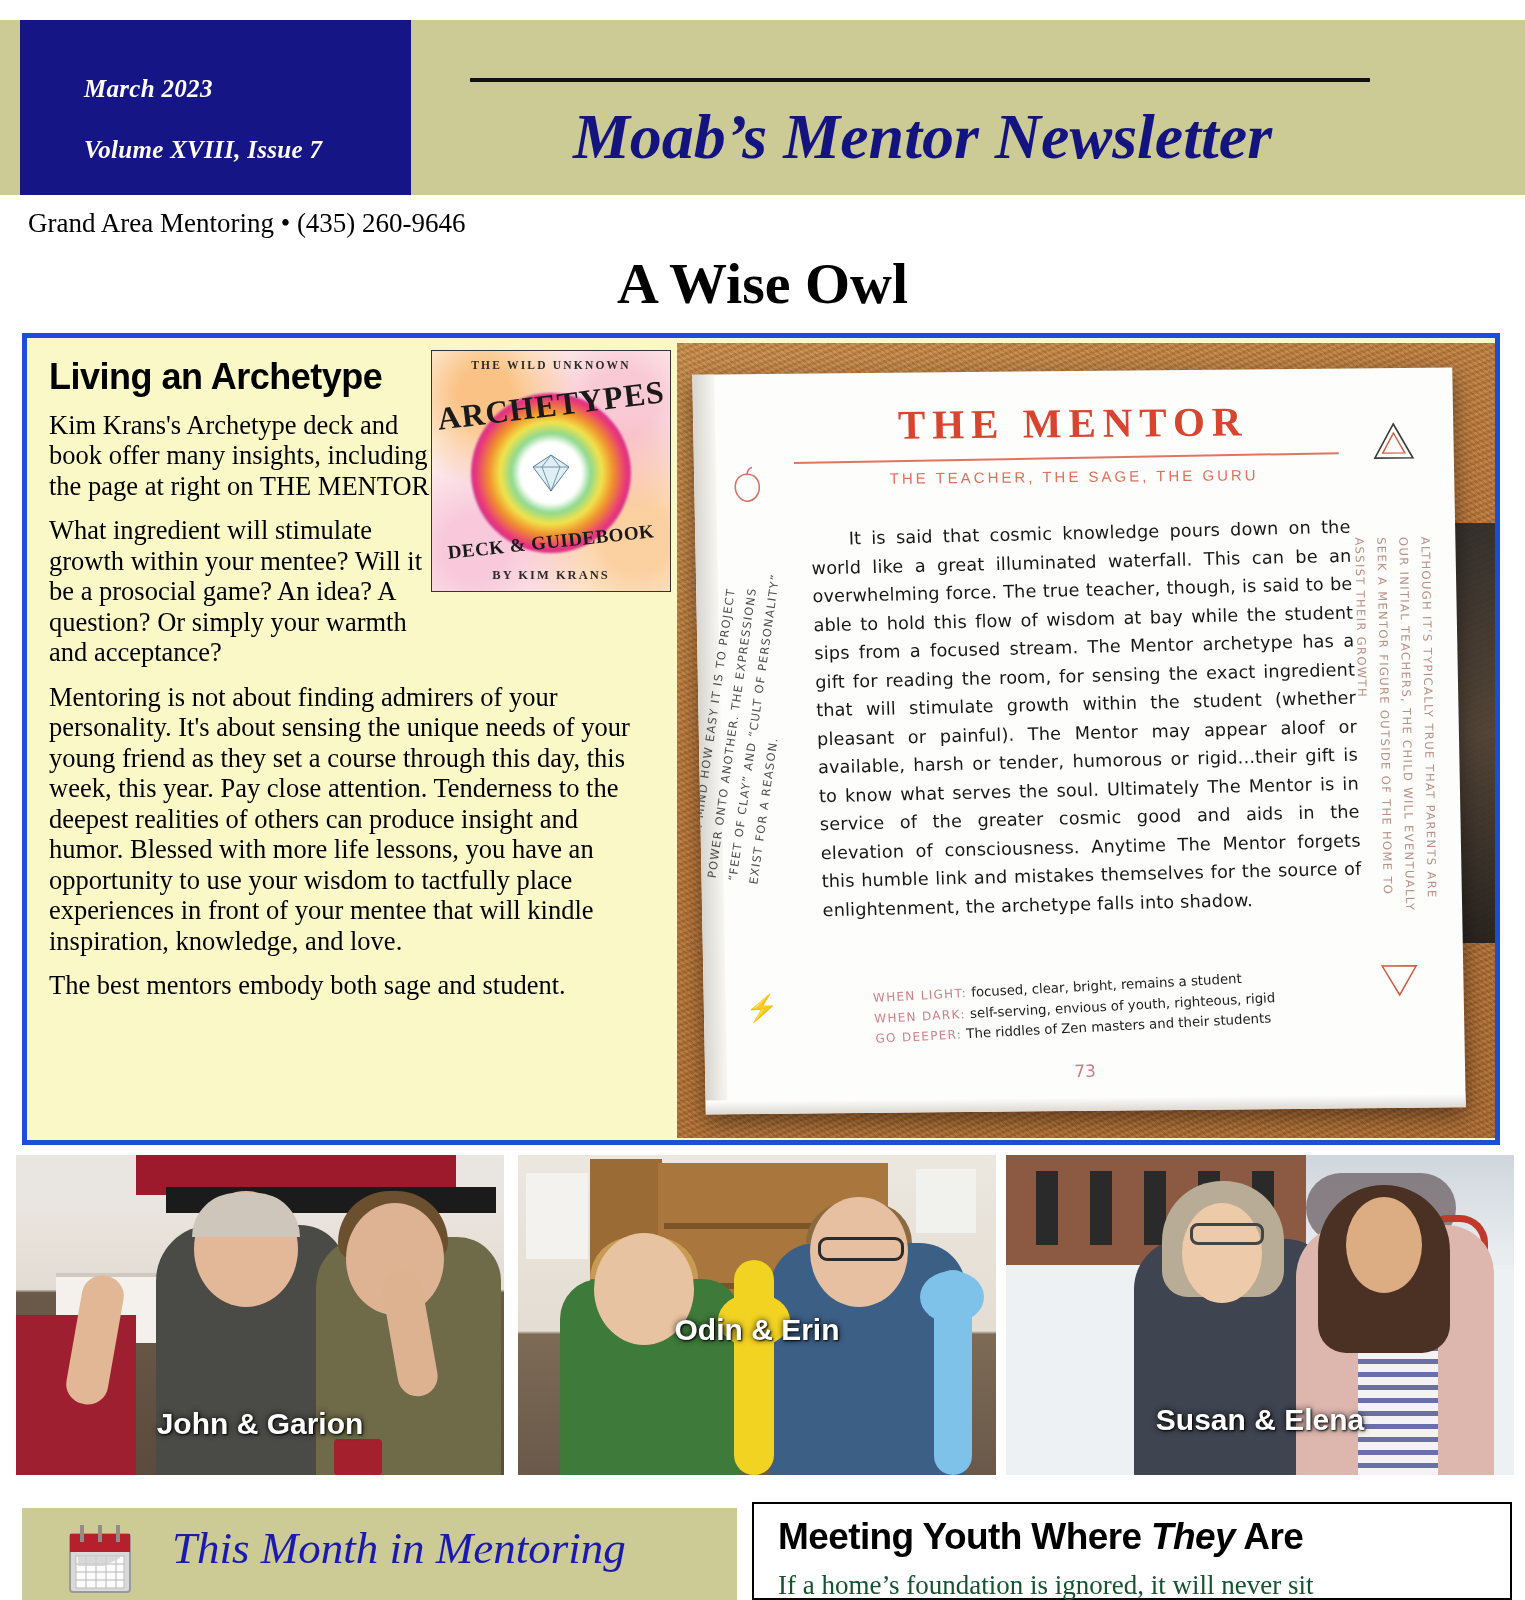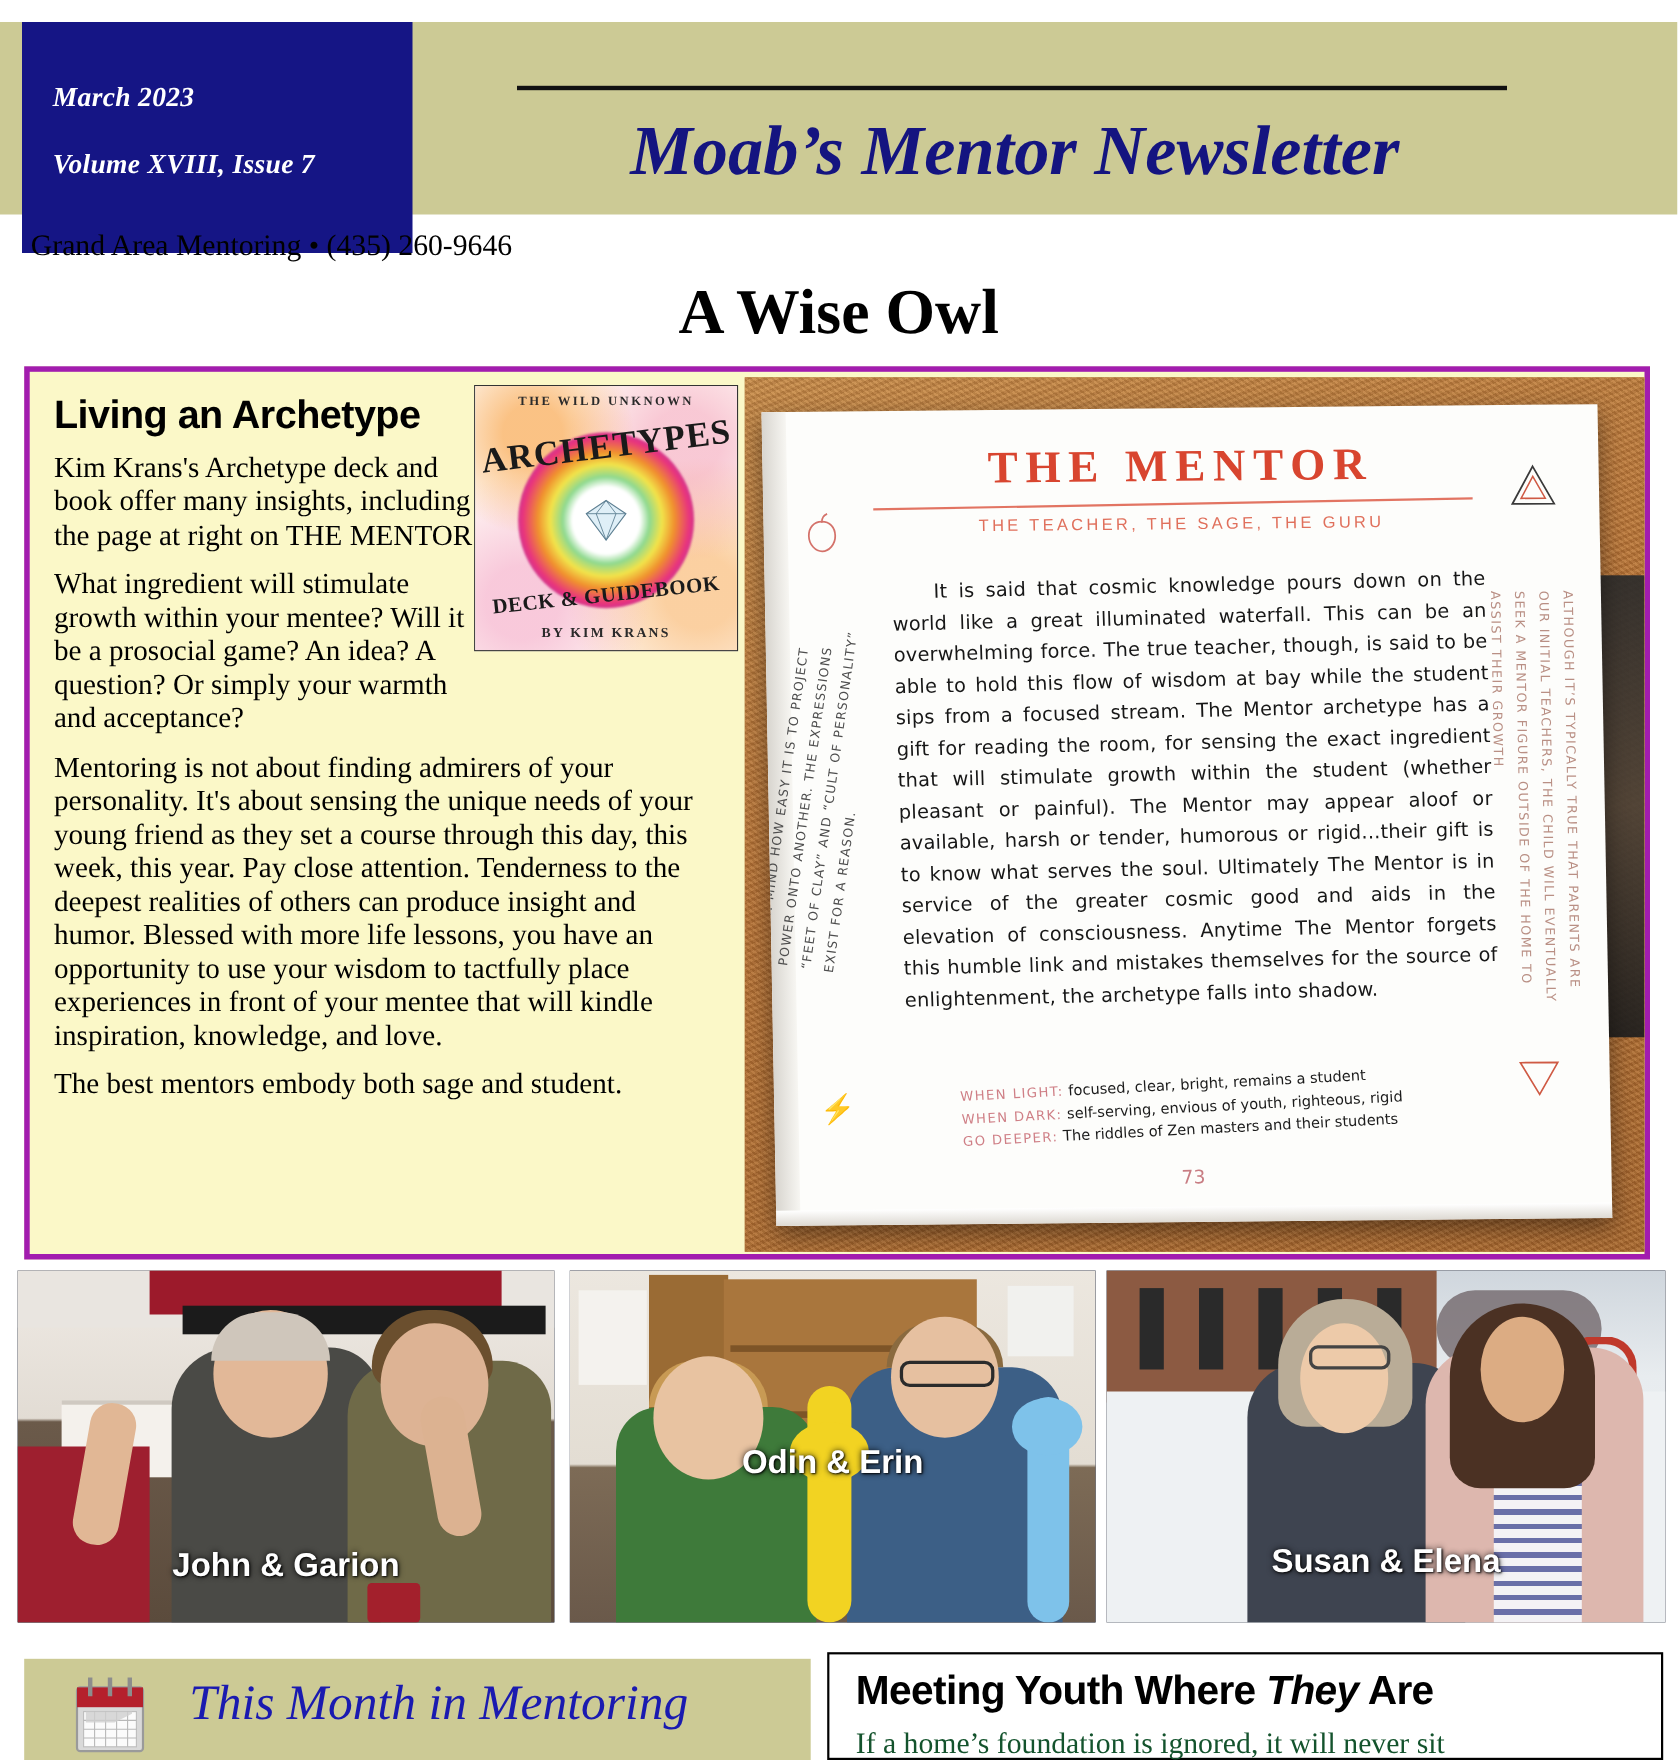--- a/index.html
+++ b/index.html
@@ -10,23 +10,24 @@
     overflow:hidden;
     position:relative;
   }
 
   
   .masthead{
     position:absolute;left:0;top:20px;width:1525px;height:175px;
     background:#ccca95;
   }
   .issue-box{
-    position:absolute;left:20px;top:0px;width:355px;height:210px;
+    position:absolute;left:20px;top:0px;width:355px;height:175px;
     background:#151585;
     color:#ffffff;
+    padding-left:36px;
   }
   .issue-line{
     font-family:"Liberation Serif", serif;
     font-weight:bold;font-style:italic;
     font-size:25px;
     margin-left:28px;
     letter-spacing:0.3px;
   }
   .issue-line.first{margin-top:55px;}
   .issue-line.second{margin-top:33px;}
@@ -55,21 +56,21 @@
     position:absolute;left:0;top:250px;width:1525px;
     text-align:center;
     font-family:"Liberation Serif", serif;
     font-weight:bold;font-size:58px;color:#000;
   }
 
   
   .feature-box{
     position:absolute;left:22px;top:333px;width:1478px;height:812px;
     background:#fbf8c8;
-    border:5px solid #a21caf;
+    border:5px solid #1d4ed8;
     box-sizing:border-box;
   }
   .article-col{
     position:absolute;left:22px;top:18px;width:610px;
   }
   .article-title{
     font-family:"Liberation Sans", sans-serif;
     font-weight:bold;font-size:36px;color:#000;
     margin:0 0 12px 0;
     letter-spacing:-0.5px;

